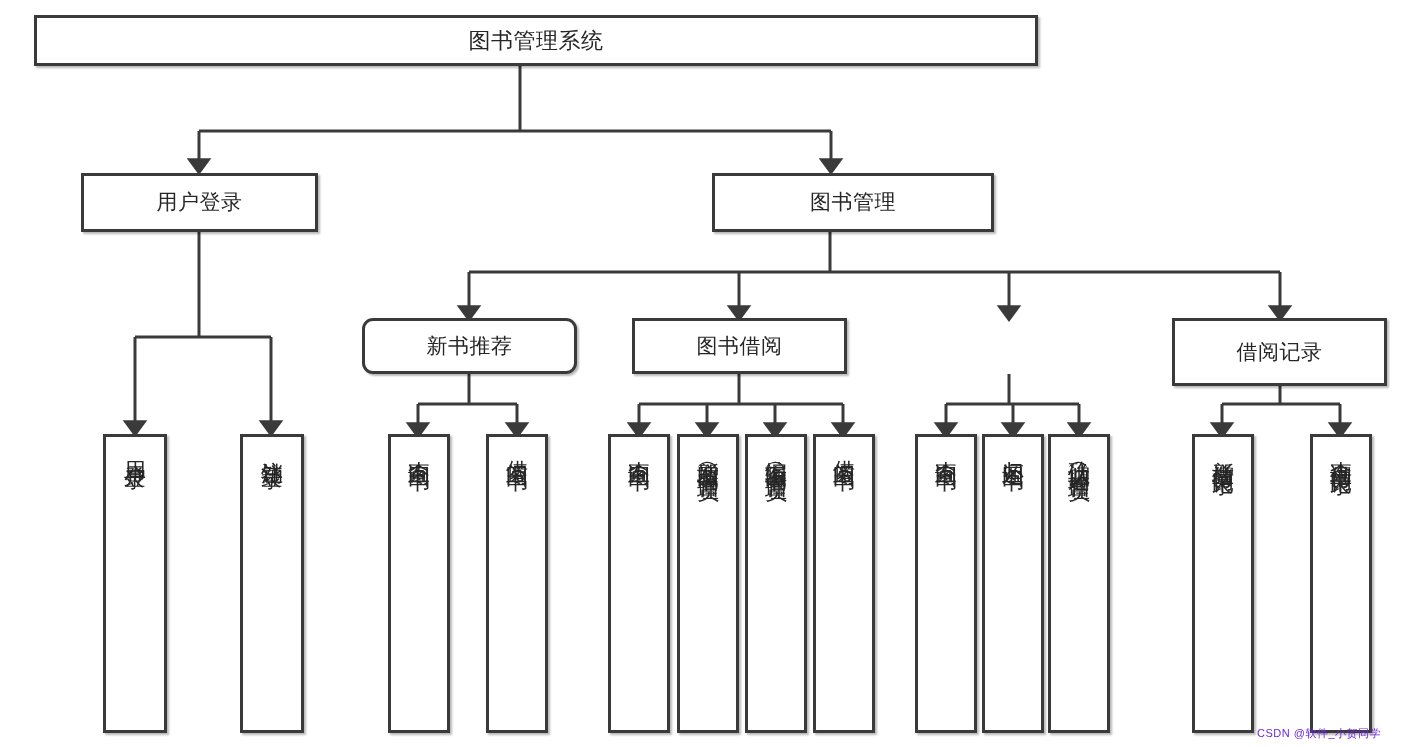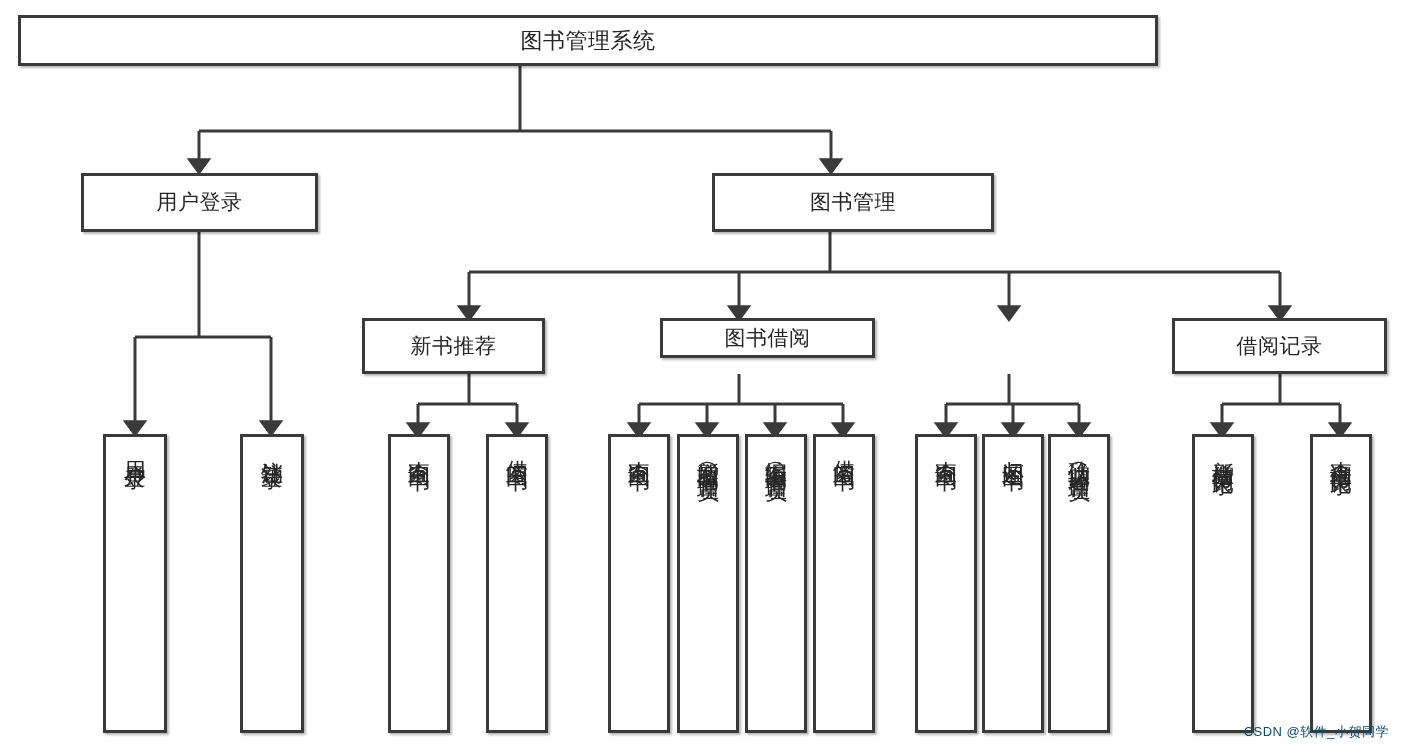--- a/index.html
+++ b/index.html
@@ -57,24 +57,24 @@
   .node.v .label {
     writing-mode: vertical-rl;
     text-orientation: upright;
     font-size: 22px;
     letter-spacing: 3px;
     line-height: 1;
     margin: 0 auto;
   }
   #watermark {
     position: absolute;
-    right: 16px;
+    right: 24px;
     bottom: 6px;
-    font-size: 13px;
-    color: #0c4a6e;
+    font-size: 11px;
+    color: #6d28d9;
     z-index: 5;
     white-space: nowrap;
     letter-spacing: 0.5px;
   }
 </style>
 </head>
 <body>
 
 <div id="canvas">
 
@@ -121,38 +121,38 @@
       <path d="M1013,404 L1013,430" marker-end="url(#arrow)"></path>
       <path d="M1079,404 L1079,430" marker-end="url(#arrow)"></path>
 
       <path d="M1280,374 L1280,404"></path>
       <path d="M1222,404 L1340,404"></path>
       <path d="M1222,404 L1222,430" marker-end="url(#arrow)"></path>
       <path d="M1340,404 L1340,430" marker-end="url(#arrow)"></path>
     </g>
   </svg>
 
-  <div class="node h root" style="left:18px; top:15px; width:1140px; height:51px;">
+  <div class="node h root" style="left:34px; top:15px; width:1004px; height:51px;">
     <span class="label">图书管理系统</span>
   </div>
 
   <div class="node h" style="left:81px; top:173px; width:237px; height:59px;">
     <span class="label">用户登录</span>
   </div>
   <div class="node h" style="left:712px; top:173px; width:282px; height:59px;">
     <span class="label">图书管理</span>
   </div>
 
-  <div class="node h" style="left:362px; top:318px; width:183px; height:56px;">
+  <div class="node h" style="left:362px; top:318px; width:215px; height:56px;border-radius:11px;">
     <span class="label">新书推荐</span>
   </div>
-  <div class="node h" style="left:660px; top:318px; width:215px; height:40px;font-family:Liberation Serif, serif;">
+  <div class="node h" style="left:632px; top:318px; width:215px; height:56px;font-family:Liberation Serif, serif;">
     <span class="label">图书借阅</span>
   </div>
-  <div class="node h" style="left:1172px; top:318px; width:215px; height:56px;">
+  <div class="node h" style="left:1172px; top:318px; width:215px; height:68px;">
     <span class="label">借阅记录</span>
   </div>
 
   <div class="node v" style="left:103px; top:434px; width:64px; height:299px;">
     <span class="label">用户登录</span>
   </div>
   <div class="node v" style="left:240px; top:434px; width:64px; height:299px;">
     <span class="label">注销登录</span>
   </div>
 

